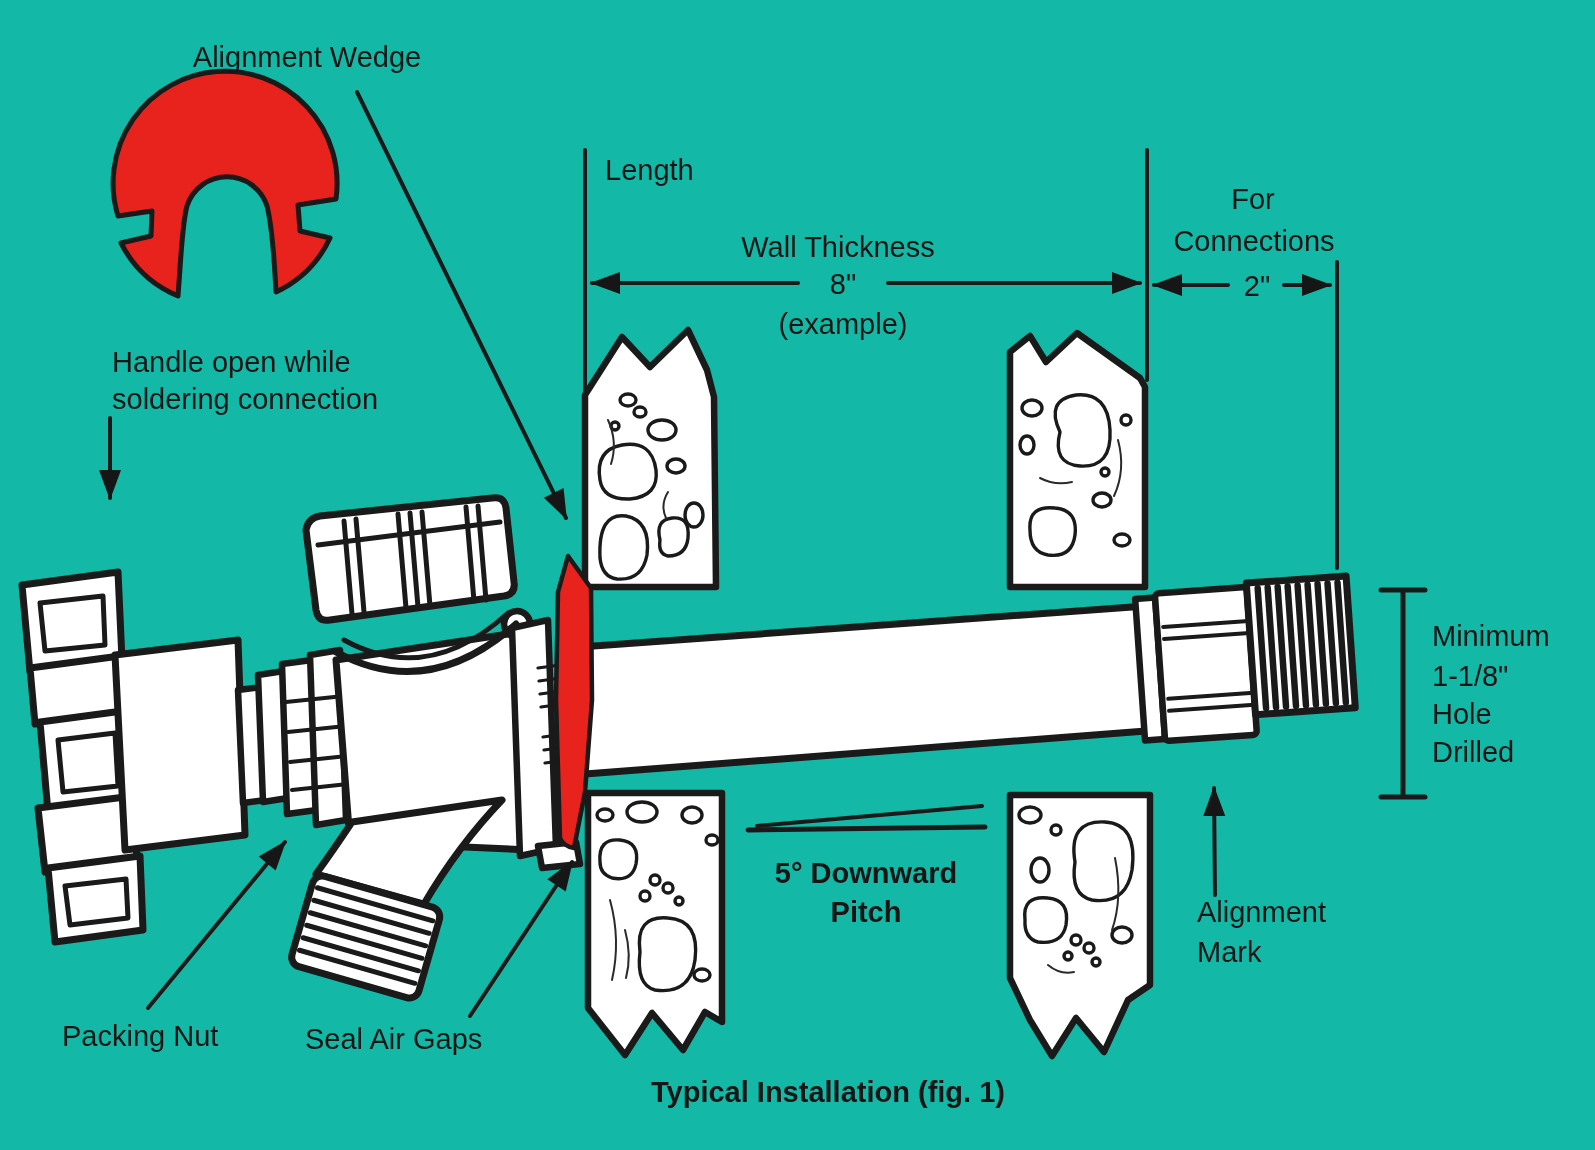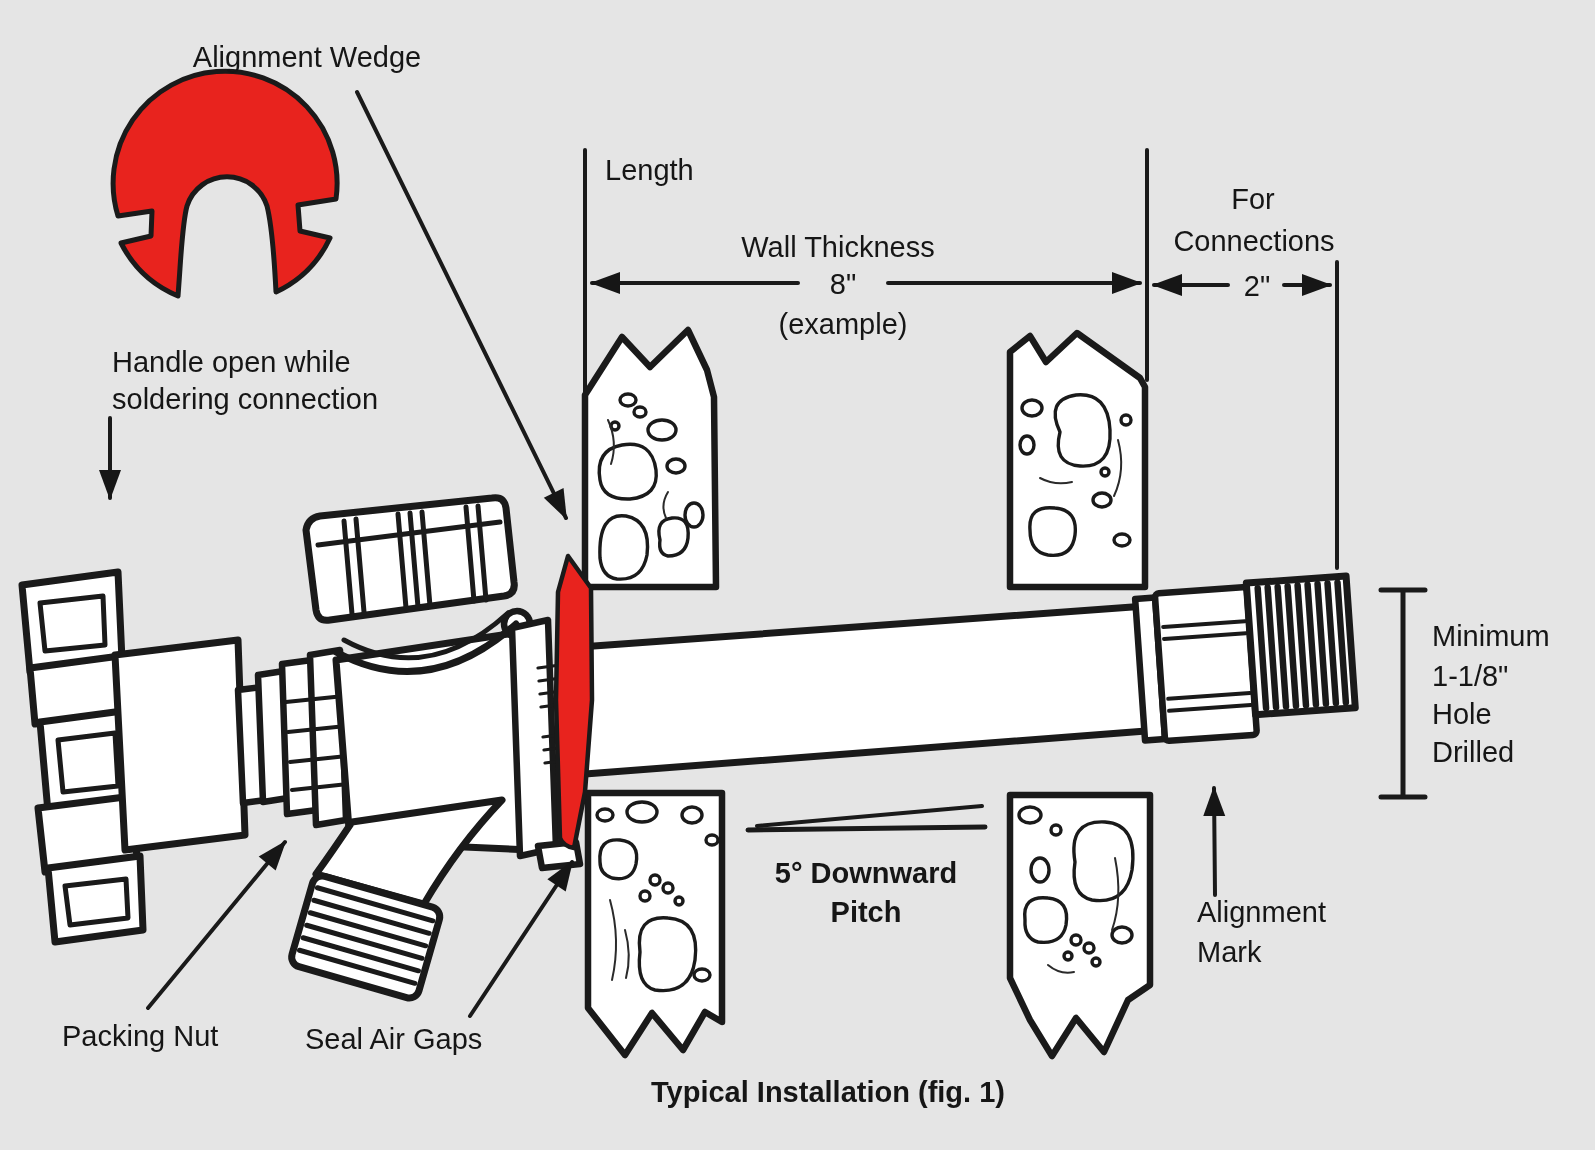--- a/index.html
+++ b/index.html
@@ -1,16 +1,16 @@
 <!DOCTYPE html>
 <html><head>
 <meta charset="utf-8">
 <style>
   html,body { margin:0; padding:0; background:#ffffff; }
-  .page { position:relative; width:1595px; height:1150px; background:#e5e5e5; overflow:hidden;
+  .page { position:relative; width:1595px; height:1150px; background:#14b8a6; overflow:hidden;
           font-family:"Liberation Sans", sans-serif; }
   svg { display:block; }
   .ln   { fill:none; stroke:#1a1a1a; stroke-linecap:round; stroke-linejoin:round; }
   .fw   { fill:#ffffff; stroke:#1a1a1a; stroke-linecap:round; stroke-linejoin:round; }
   .s7 { stroke-width:7; }  .s6 { stroke-width:6.5; } .s5 { stroke-width:5; }
   .s4 { stroke-width:4; }  .s3 { stroke-width:3.2; }
   .peb { fill:none; stroke:#1a1a1a; stroke-width:3.4; stroke-linecap:round; stroke-linejoin:round; }
   .crack { fill:none; stroke:#2a2a2a; stroke-width:2; stroke-linecap:round; }
   text.lbl  { font-family:"Liberation Sans", sans-serif; font-size:29px; fill:#161616; }
   text.bold { font-weight:bold; }

